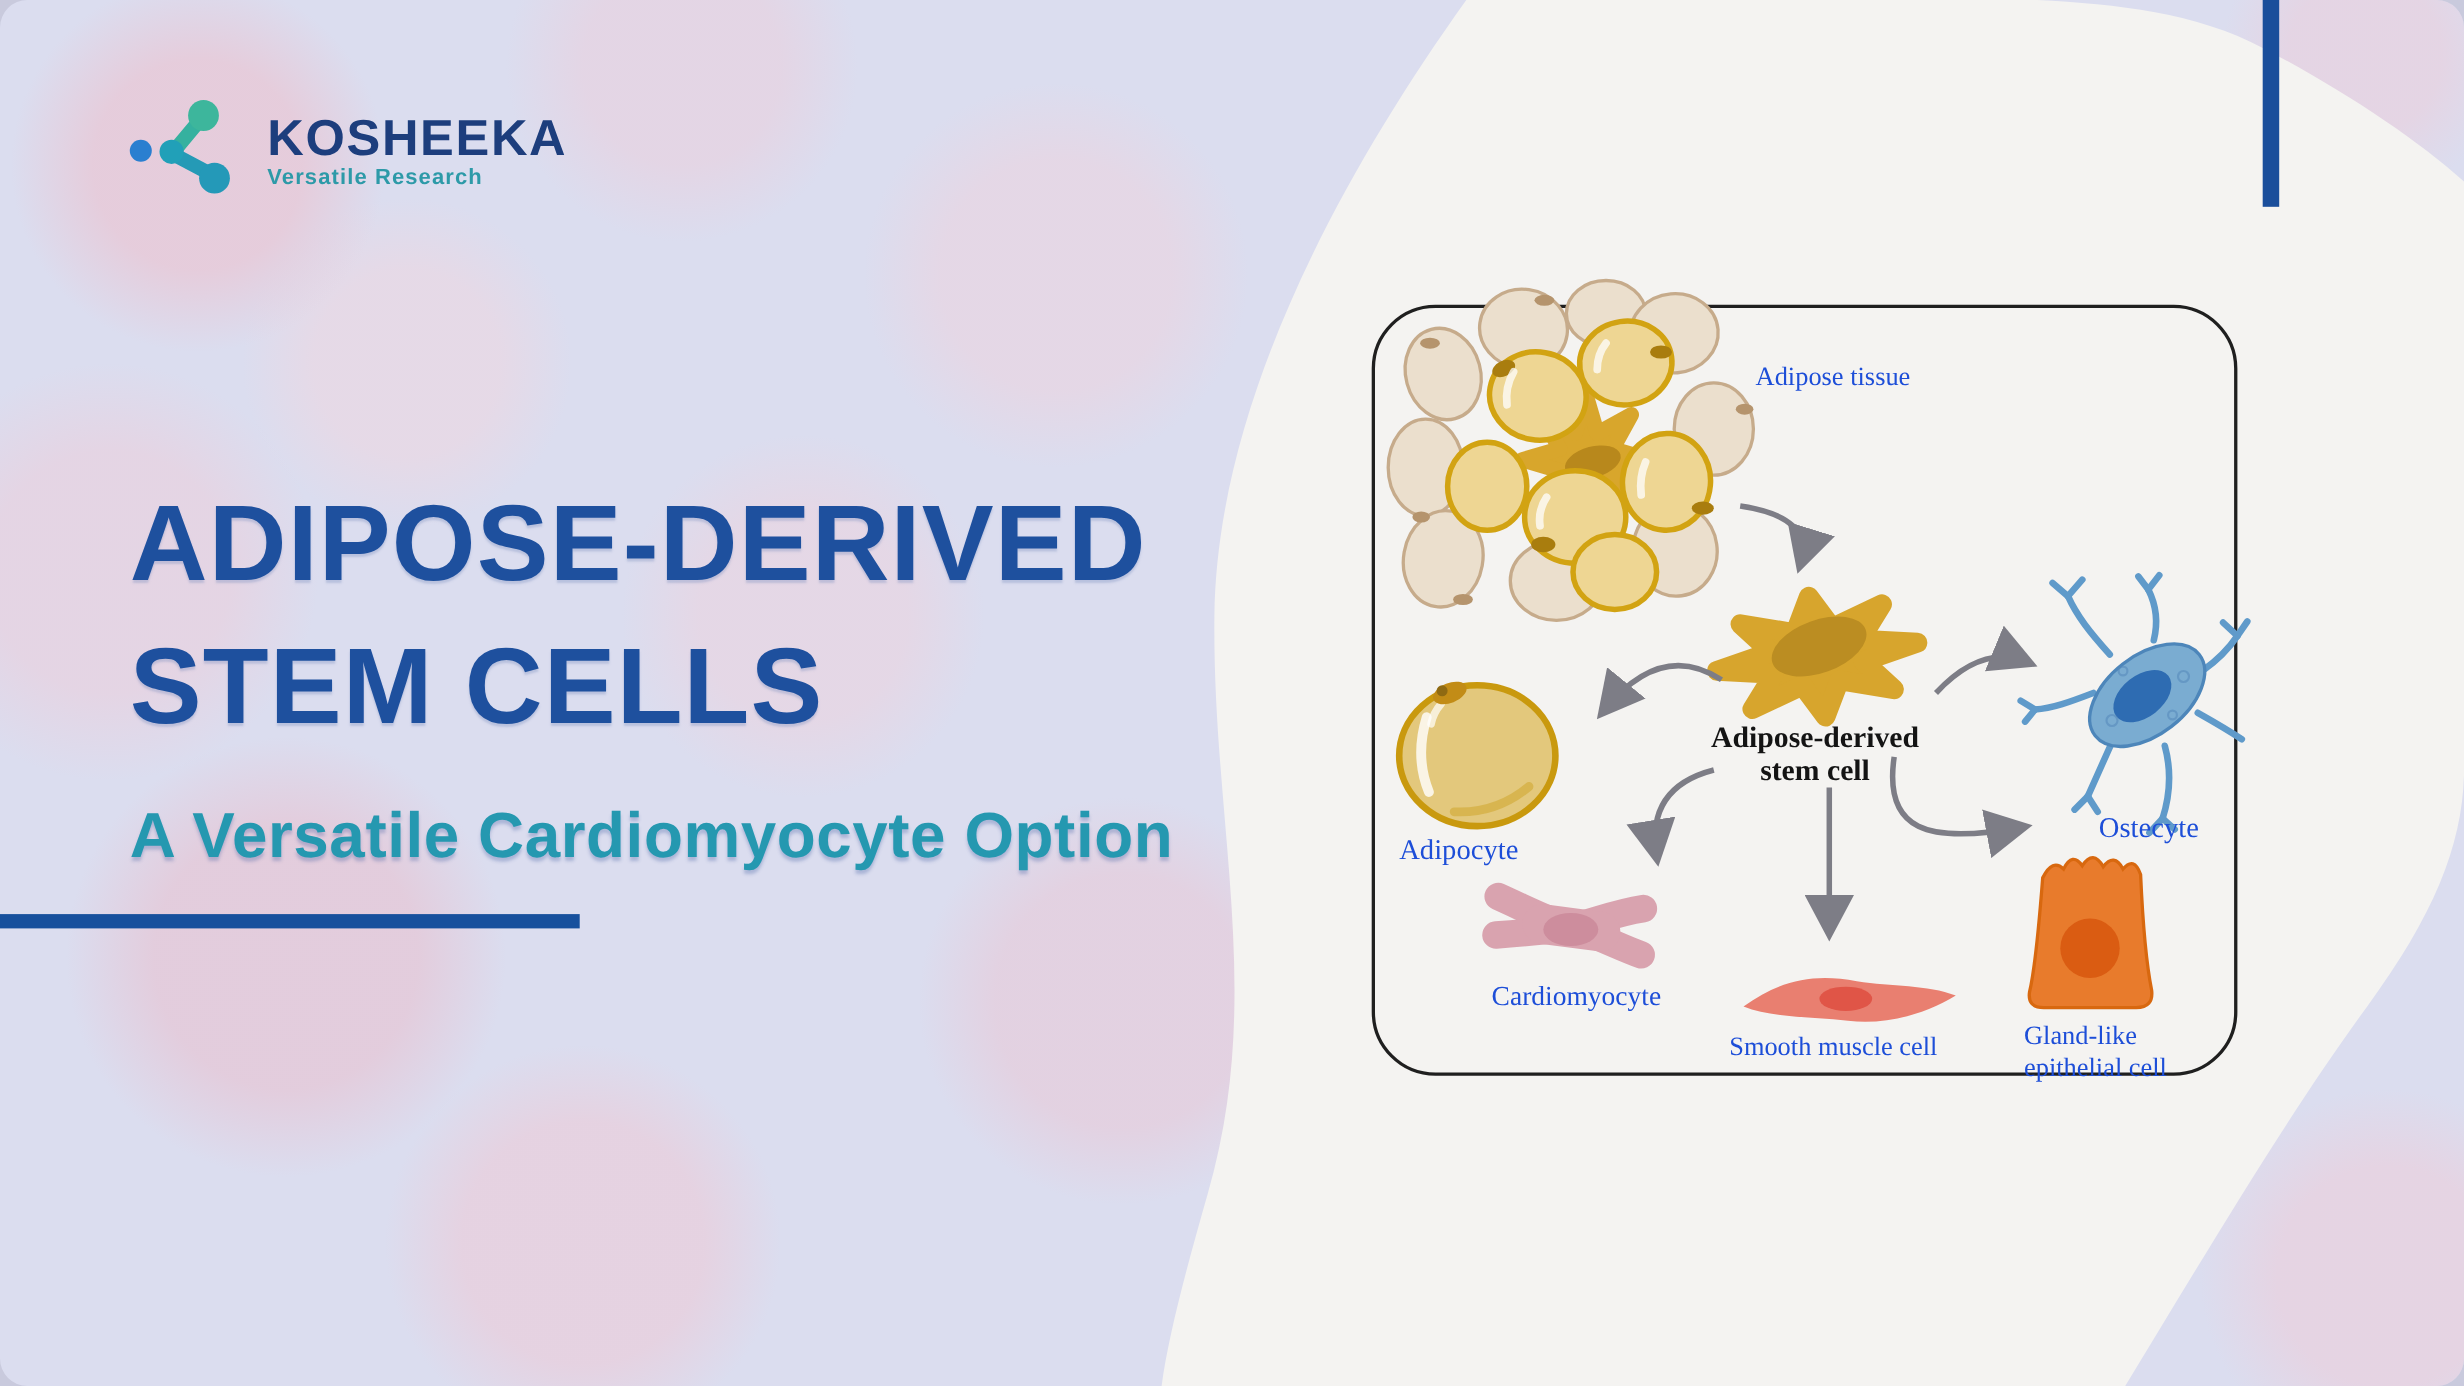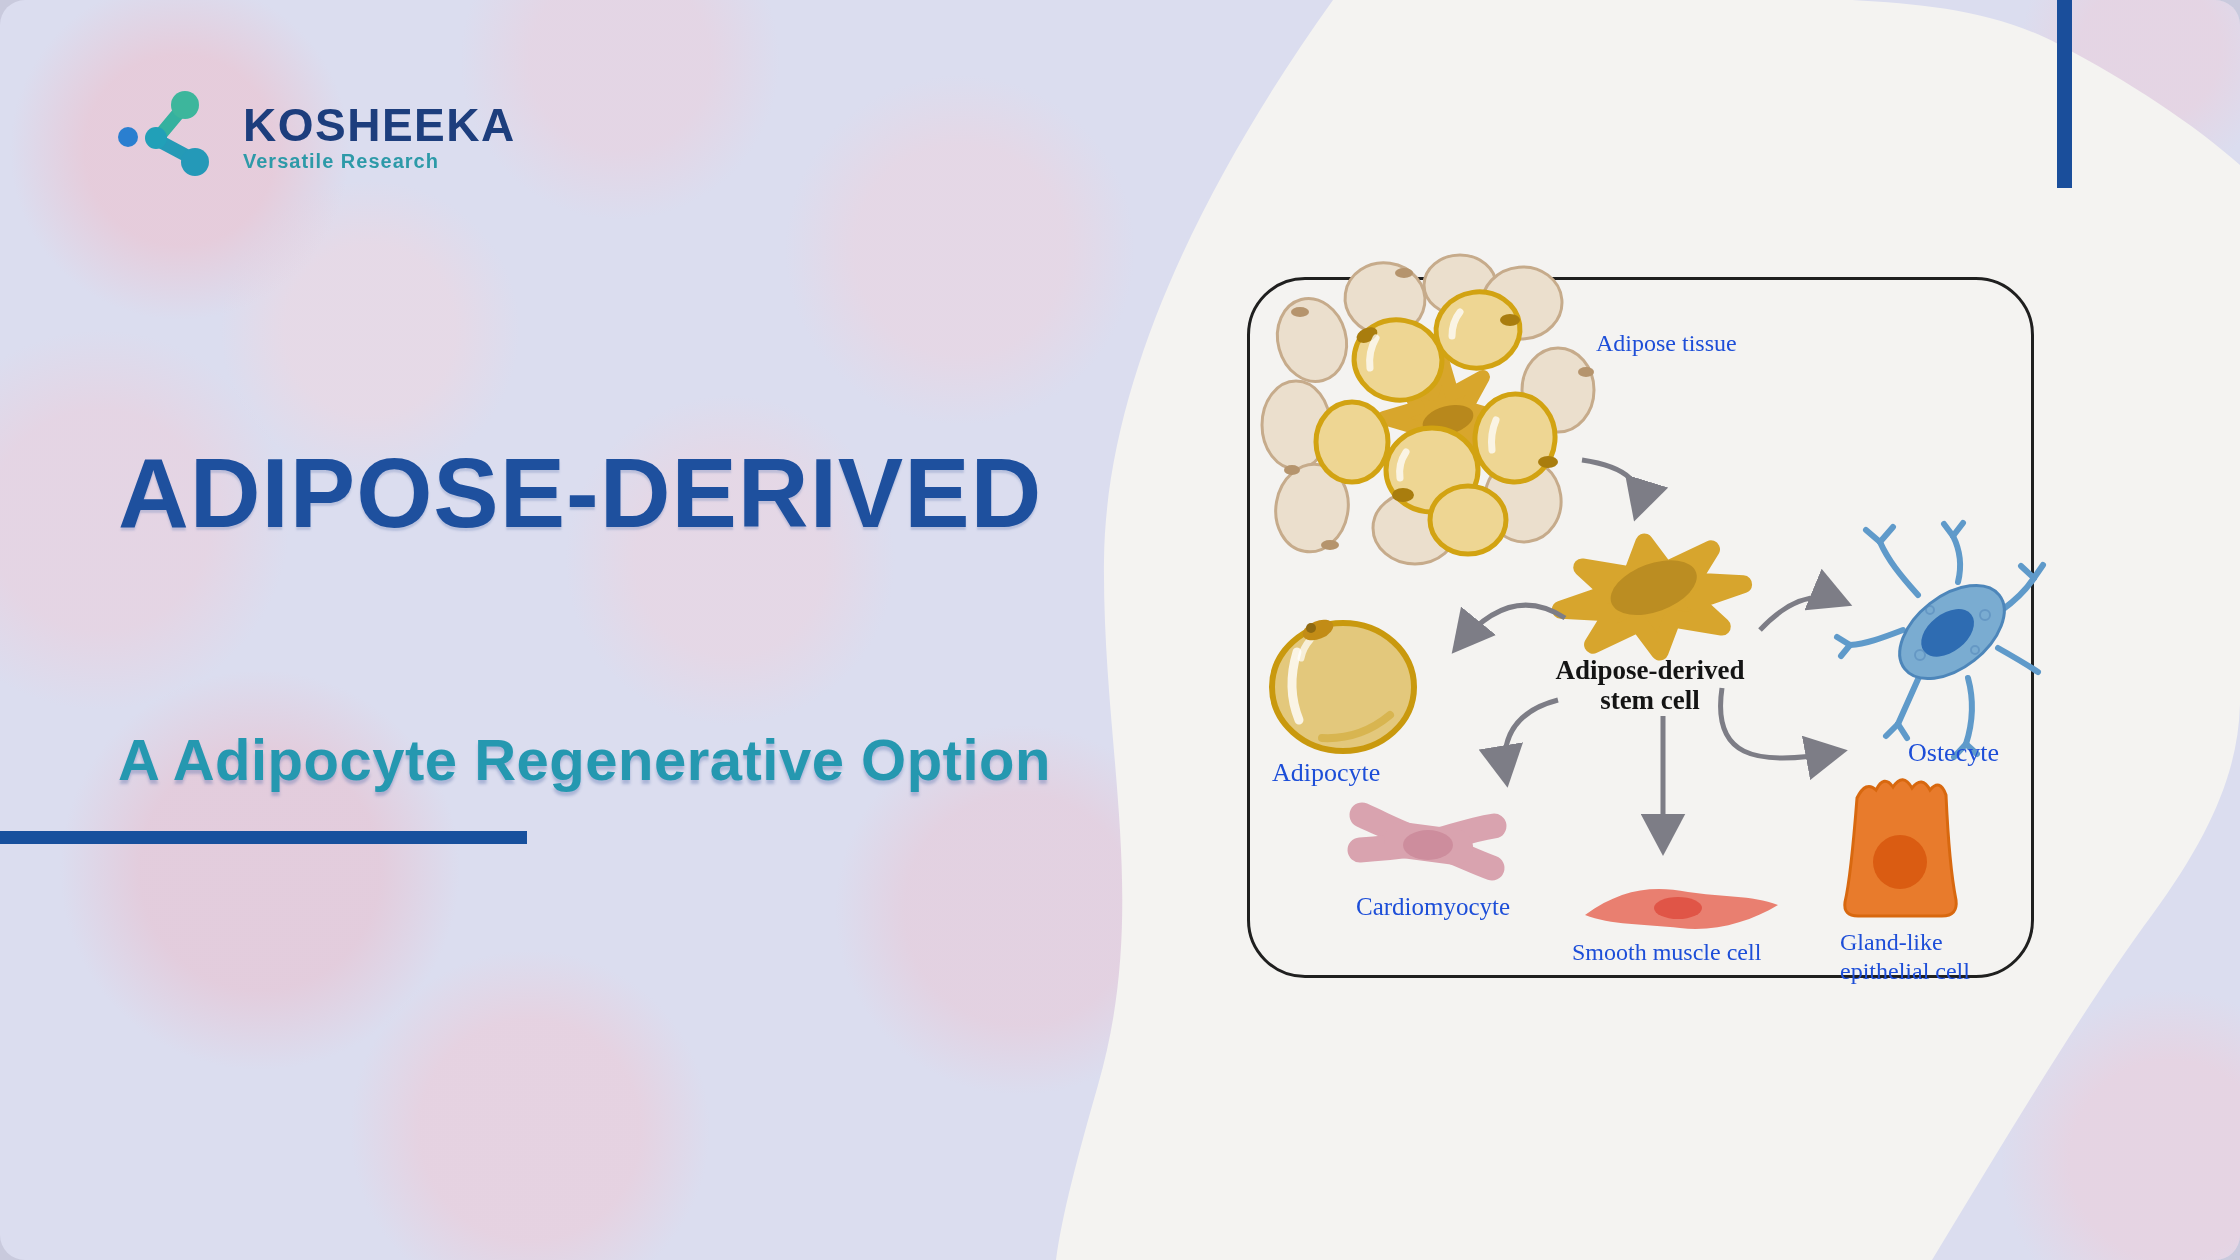--- a/index.html
+++ b/index.html
@@ -84,22 +84,23 @@
       <circle cx="190" cy="152" r="14" fill="#2499b8"></circle>
     </svg>
     <div class="logo-text">
       <div class="brand-name">KOSHEEKA</div>
       <div class="brand-tagline">Versatile Research</div>
     </div>
   </div>
 
   <div class="hero">
     <div class="hero-title">ADIPOSE-DERIVED</div>
-  </div>
-  <div class="hero-subtitle">A Adipocyte Regenerative Option</div>
+    <div class="hero-title">STEM CELLS</div>
+  </div>
+  <div class="hero-subtitle">A Versatile Cardiomyocyte Option</div>
 
   <div class="diagram-frame"></div>
 
   <svg class="art-svg" viewBox="0 0 2240 1260">
     <defs>
       <marker id="ah" markerWidth="9" markerHeight="9" refX="6.5" refY="4.5" orient="auto">
         <path d="M0,0 L8.5,4.5 L0,9 z" fill="#7d7d86"></path>
       </marker>
     </defs>
 

